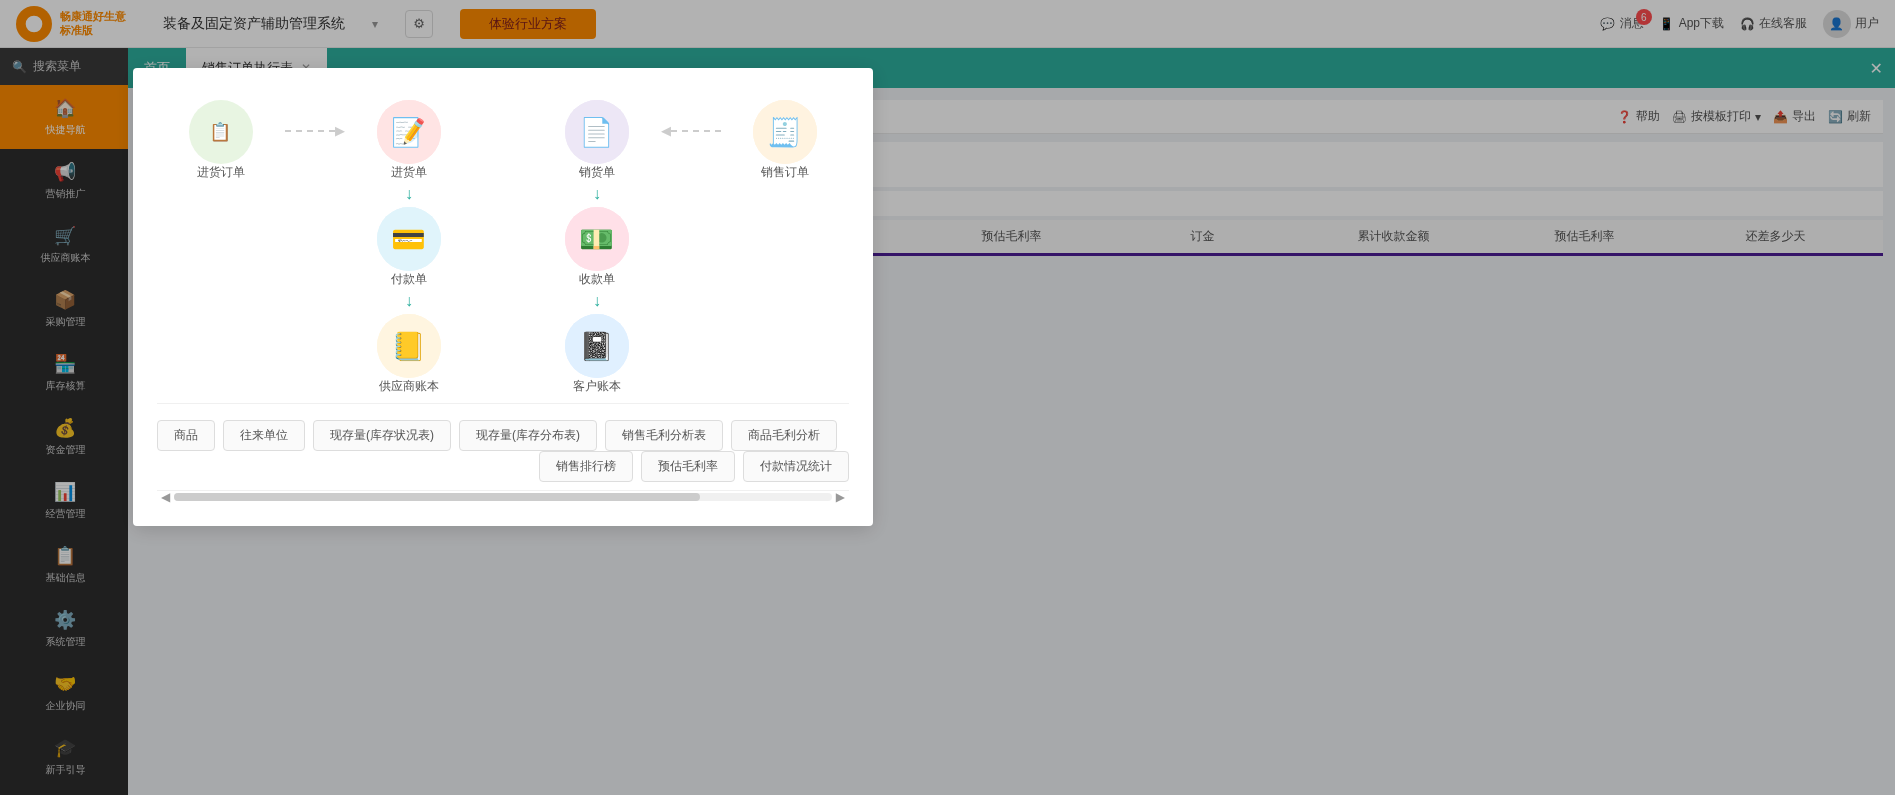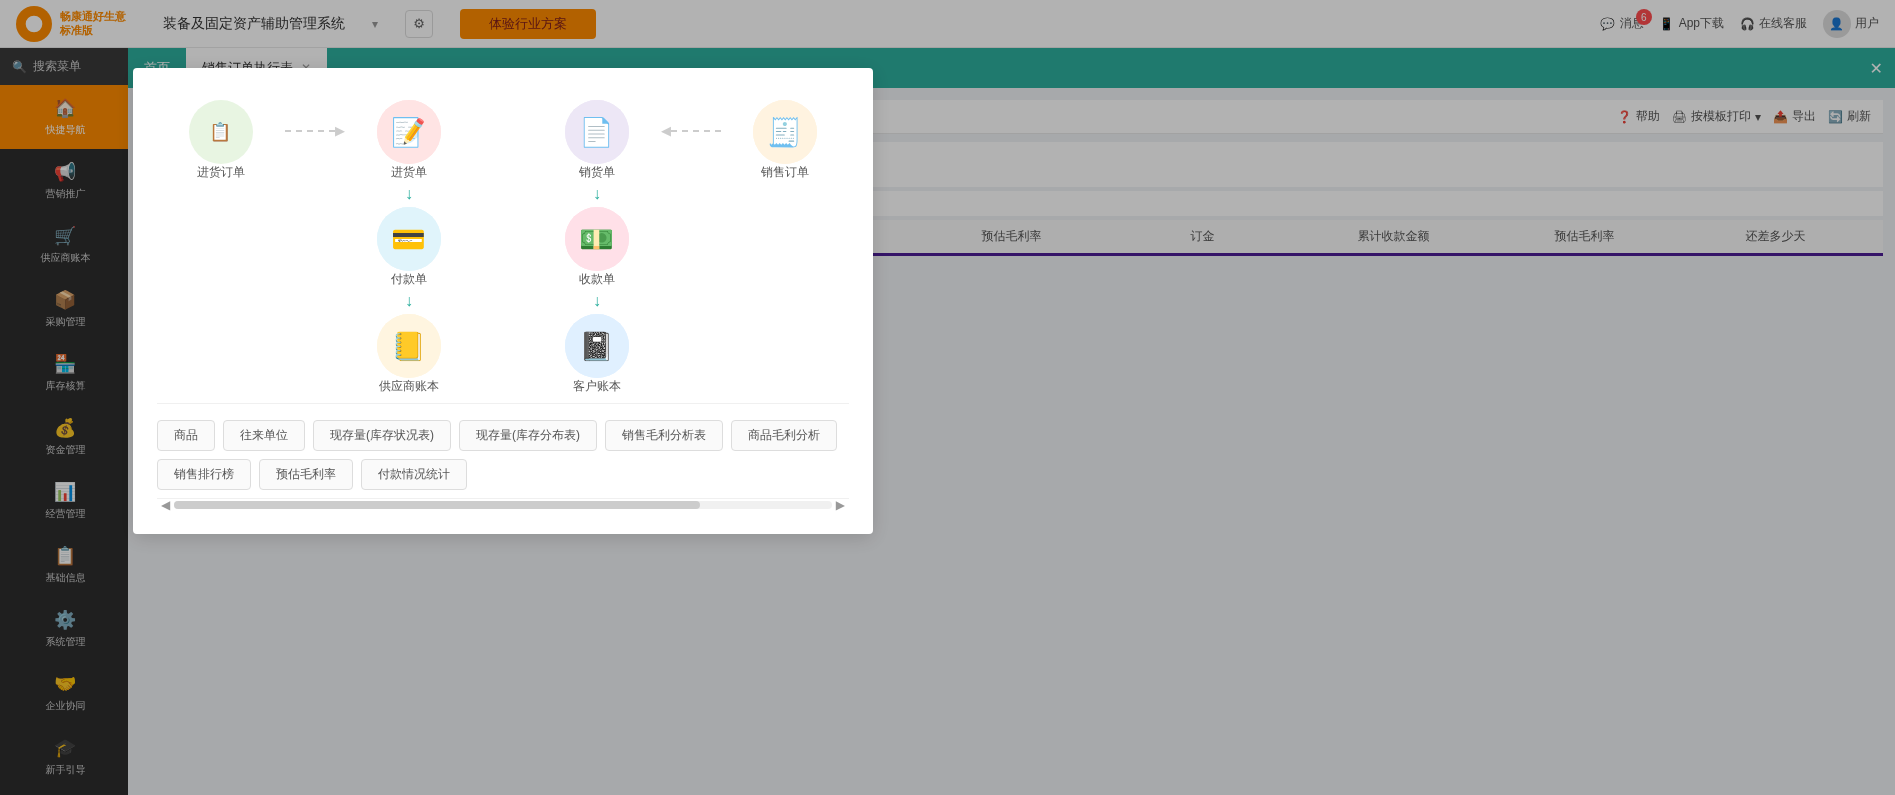--- a/index.html
+++ b/index.html
@@ -422,21 +422,21 @@
 
   <div class="common-functions">
     <div class="cf-buttons">
       <button class="cf-btn">商品</button>
       <button class="cf-btn">往来单位</button>
       <button class="cf-btn">现存量(库存状况表)</button>
       <button class="cf-btn">现存量(库存分布表)</button>
       <button class="cf-btn">销售毛利分析表</button>
       <button class="cf-btn">商品毛利分析</button>
     </div>
-    <div class="cf-buttons" style="margin-top:8px;">
+    <div class="cf-buttons" style="justify-content:flex-end;">
       <button class="cf-btn">销售排行榜</button>
       <button class="cf-btn">预估毛利率</button>
       <button class="cf-btn">付款情况统计</button>
     </div>
   </div>
 
   <div class="popup-scroll">
     <span class="scroll-arrow">◀</span>
     <div class="scroll-bar-container">
       <div class="scroll-bar-thumb"></div>

